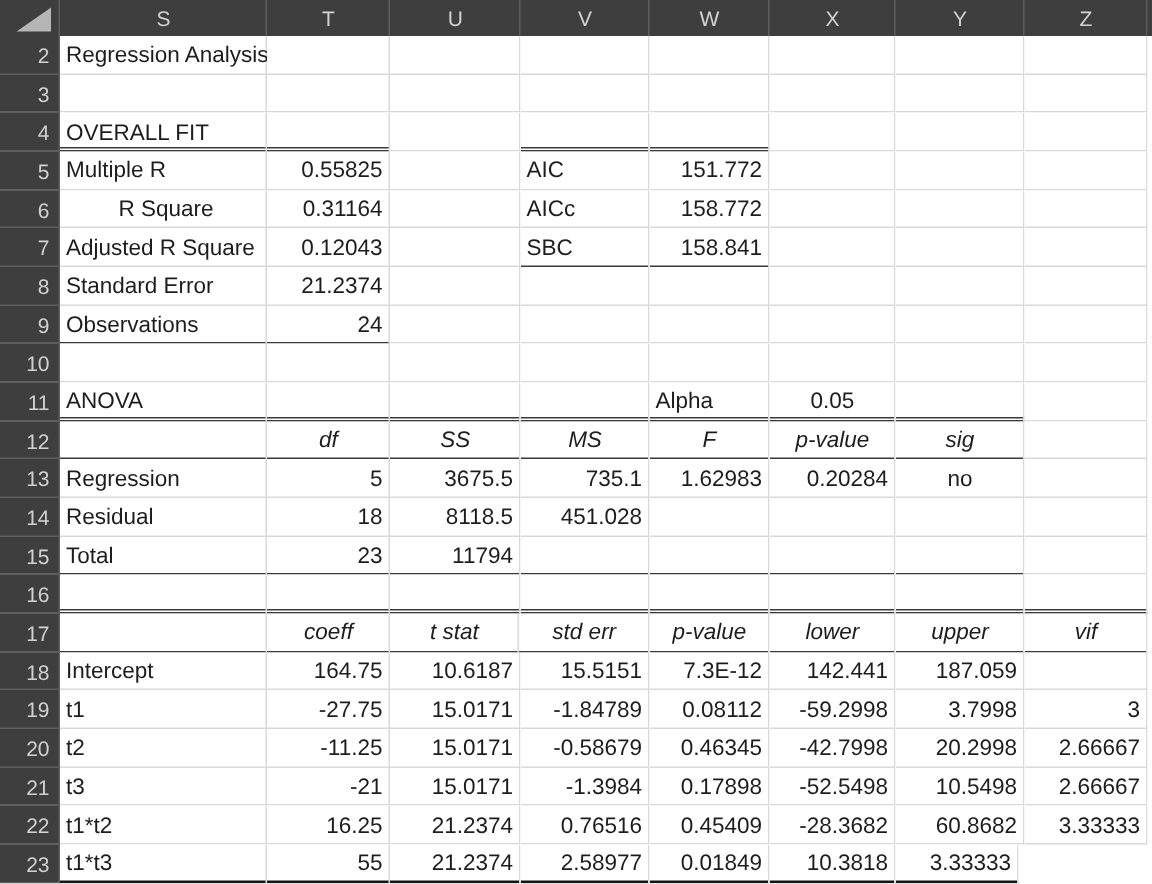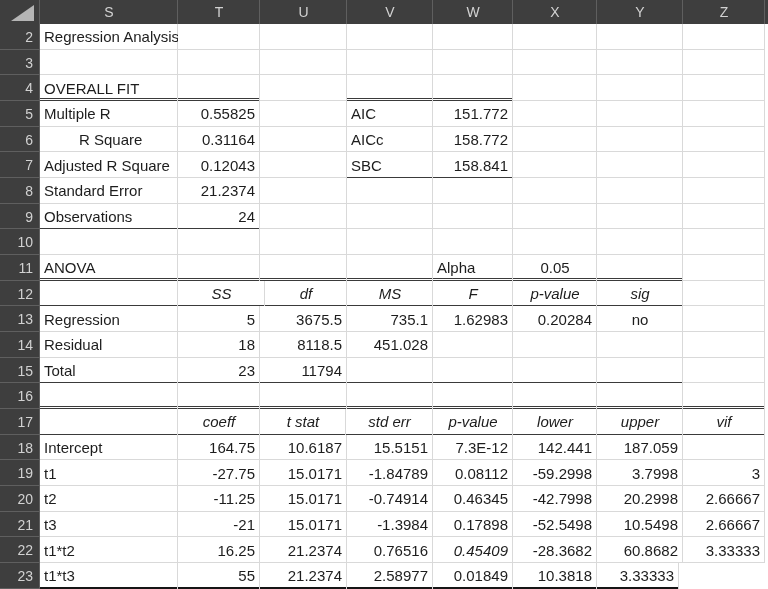--- a/index.html
+++ b/index.html
@@ -176,22 +176,22 @@
         <div class="cell b-double" style="width: 86px;"></div>
         <div class="cell al b-double" style="width: 80px;">Alpha</div>
         <div class="cell ac b-double" style="width: 84px;">0.05</div>
         <div class="cell b-double" style="width: 86px;"></div>
         <div class="cell" style="width: 82px;"></div>
         <div class="filler"></div>
       </div>
       <div class="row">
         <div class="rowhdr">12</div>
         <div class="cell b-single" style="width: 138px;"></div>
+        <div class="cell ac it b-single" style="width: 82px;">df</div>
         <div class="cell ac it b-single" style="width: 87px;">SS</div>
-        <div class="cell ac it b-single" style="width: 82px;">df</div>
         <div class="cell ac it b-single" style="width: 86px;">MS</div>
         <div class="cell ac it b-single" style="width: 80px;">F</div>
         <div class="cell ac it b-single" style="width: 84px;">p-value</div>
         <div class="cell ac it b-single" style="width: 86px;">sig</div>
         <div class="cell" style="width: 82px;"></div>
         <div class="filler"></div>
       </div>
       <div class="row">
         <div class="rowhdr">13</div>
         <div class="cell al" style="width: 138px;">Regression</div>
@@ -274,21 +274,21 @@
         <div class="cell ar" style="width: 84px;">-59.2998</div>
         <div class="cell ar" style="width: 86px;">3.7998</div>
         <div class="cell ar" style="width: 82px;">3</div>
         <div class="filler"></div>
       </div>
       <div class="row">
         <div class="rowhdr">20</div>
         <div class="cell al" style="width: 138px;">t2</div>
         <div class="cell ar" style="width: 82px;">-11.25</div>
         <div class="cell ar" style="width: 87px;">15.0171</div>
-        <div class="cell ar" style="width: 86px;">-0.74914</div>
+        <div class="cell ar" style="width: 86px;">-0.58679</div>
         <div class="cell ar" style="width: 80px;">0.46345</div>
         <div class="cell ar" style="width: 84px;">-42.7998</div>
         <div class="cell ar" style="width: 86px;">20.2998</div>
         <div class="cell ar" style="width: 82px;">2.66667</div>
         <div class="filler"></div>
       </div>
       <div class="row">
         <div class="rowhdr">21</div>
         <div class="cell al" style="width: 138px;">t3</div>
         <div class="cell ar" style="width: 82px;">-21</div>
@@ -299,21 +299,21 @@
         <div class="cell ar" style="width: 86px;">10.5498</div>
         <div class="cell ar" style="width: 82px;">2.66667</div>
         <div class="filler"></div>
       </div>
       <div class="row">
         <div class="rowhdr">22</div>
         <div class="cell al" style="width: 138px;">t1*t2</div>
         <div class="cell ar" style="width: 82px;">16.25</div>
         <div class="cell ar" style="width: 87px;">21.2374</div>
         <div class="cell ar" style="width: 86px;">0.76516</div>
-        <div class="cell ar" style="width: 80px; font-style: italic;">0.45409</div>
+        <div class="cell ar" style="width: 80px;">0.45409</div>
         <div class="cell ar" style="width: 84px;">-28.3682</div>
         <div class="cell ar" style="width: 86px;">60.8682</div>
         <div class="cell ar" style="width: 82px;">3.33333</div>
         <div class="filler"></div>
       </div>
       <div class="row">
         <div class="rowhdr">23</div>
         <div class="cell al b-thick" style="width: 138px;">t1*t3</div>
         <div class="cell ar b-thick" style="width: 82px;">55</div>
         <div class="cell ar b-thick" style="width: 87px;">21.2374</div>

